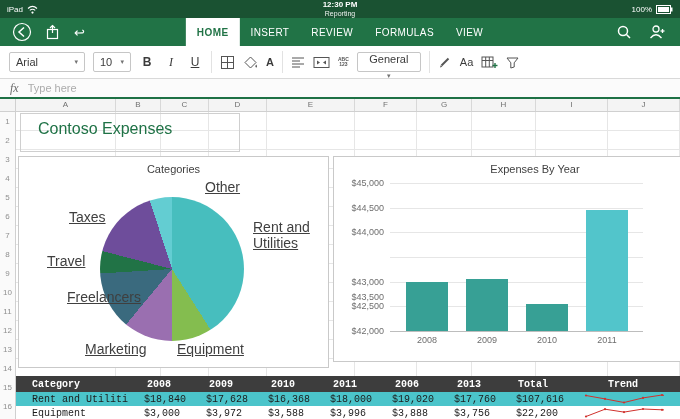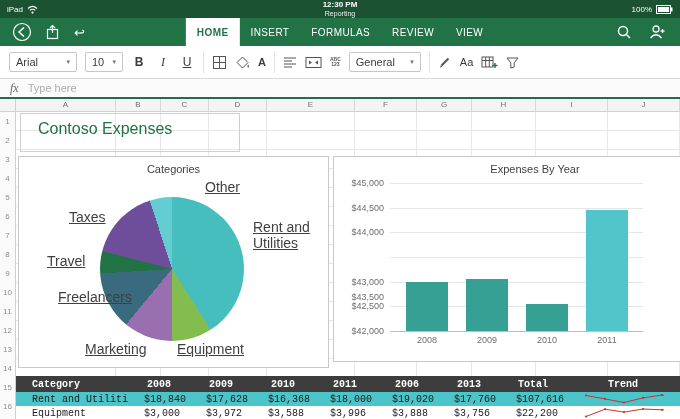--- a/index.html
+++ b/index.html
@@ -21,21 +21,21 @@
   .tab{padding:0 11px;display:flex;align-items:center;font-size:10px;color:#fff;letter-spacing:.4px;}
   .tab.active{background:#fff;color:#217346;font-weight:bold;}
   .ribbon-right{margin-left:auto;display:flex;align-items:center;gap:16px;padding-right:14px;}
   .undo-glyph{color:#fff;font-size:13px;line-height:1;}
 
   
   .toolbar{height:32px;background:#fff;border-bottom:1px solid #D9D9D9;display:flex;
            align-items:center;gap:8px;padding:0 9px;color:#3B3B3B;}
   .dd{border:1px solid #C6C6C6;border-radius:2px;height:20px;display:flex;align-items:center;
       justify-content:space-between;padding:0 6px;font-size:11px;gap:7px;box-sizing:border-box;}
-  .dd-font{width:68px;} .dd-size{width:38px;} .dd-num{width:72px;}
+  .dd-font{width:76px;} .dd-size{width:38px;} .dd-num{width:64px;flex-direction:column;}
   .caret{font-size:7px;color:#737373;}
   .tbtn{width:16px;text-align:center;font-size:12px;color:#3B3B3B;}
   .b{font-weight:bold;} .i{font-style:italic;font-family:"Liberation Serif",serif;}
   .u{text-decoration:underline;}
   .sep{width:1px;height:22px;background:#E2E2E2;}
   .icon{display:flex;align-items:center;justify-content:center;}
   .fontcolor{display:flex;flex-direction:column;align-items:center;line-height:1;}
   .fontcolor .a{font-size:11px;font-weight:bold;}
   .fontcolor .bar{width:11px;height:3px;background:#C8372D;margin-top:1px;}
   .abc{font-size:5px;line-height:5.5px;text-align:center;color:#555;font-weight:bold;}
@@ -134,22 +134,22 @@
             <rect x="2.5" y="5.5" width="10" height="9" fill="none" stroke="#fff" stroke-width="1.2"></rect>
             <line x1="7.5" y1="1.5" x2="7.5" y2="9" stroke="#fff" stroke-width="1.2"></line>
             <path d="M5 4 L7.5 1.5 L10 4" fill="none" stroke="#fff" stroke-width="1.2"></path>
           </svg>
       </span>
       <span class="undo-glyph">↩</span>
     </div>
     <div class="ribbon-tabs">
         <div class="tab active">HOME</div>
         <div class="tab">INSERT</div>
+        <div class="tab">REVIEW</div>
         <div class="tab">FORMULAS</div>
-        <div class="tab">REVIEW</div>
         <div class="tab">VIEW</div>
       </div>
     <div class="ribbon-right">
       <span class="icon">
         <svg width="16" height="16">
             <circle cx="7" cy="7" r="4.5" fill="none" stroke="#fff" stroke-width="1.5"></circle>
             <line x1="10.5" y1="10.5" x2="14" y2="14" stroke="#fff" stroke-width="1.5"></line>
           </svg>
       </span>
       <span class="icon">
@@ -282,21 +282,21 @@
       </div>
     <div class="title-box"></div>
     <div class="sheet-title">Contoso Expenses</div>
 
     <div class="card" id="pie-card">
       <div class="chart-title">Categories</div>
       <div class="pie" style="background: conic-gradient(rgb(71, 190, 190) 0deg, rgb(71, 190, 190) 147.6deg, rgb(132, 189, 79) 147.6deg, rgb(132, 189, 79) 180deg, rgb(154, 111, 176) 180deg, rgb(154, 111, 176) 219.6deg, rgb(58, 106, 126) 219.6deg, rgb(58, 106, 126) 266.4deg, rgb(33, 115, 70) 266.4deg, rgb(33, 115, 70) 284.4deg, rgb(110, 77, 155) 284.4deg, rgb(110, 77, 155) 342deg, rgb(99, 205, 210) 342deg, rgb(99, 205, 210) 360deg);"></div>
       <span class="plabel" style="left:234px;top:62px;width:58px;">Rent and Utilities</span>
       <span class="plabel" style="left:158px;top:184px;">Equipment</span>
       <span class="plabel" style="left:66px;top:184px;">Marketing</span>
-      <span class="plabel" style="left:14px;top:132px;padding-left:25px;">Freelancers</span>
+      <span class="plabel" style="left:23px;top:132px;padding-left:25px;">Freelancers</span>
       <span class="plabel" style="left:28px;top:96px;">Travel</span>
       <span class="plabel" style="left:50px;top:52px;">Taxes</span>
       <span class="plabel" style="left:186px;top:22px;">Other</span>
     </div>
 
     <div class="card" id="bar-card">
       <div class="chart-title">Expenses By Year</div>
       <div class="bar-plot">
           <div class="gridline" style="top: 0px;"></div>
           <div class="gridline" style="top: 25px;"></div>

